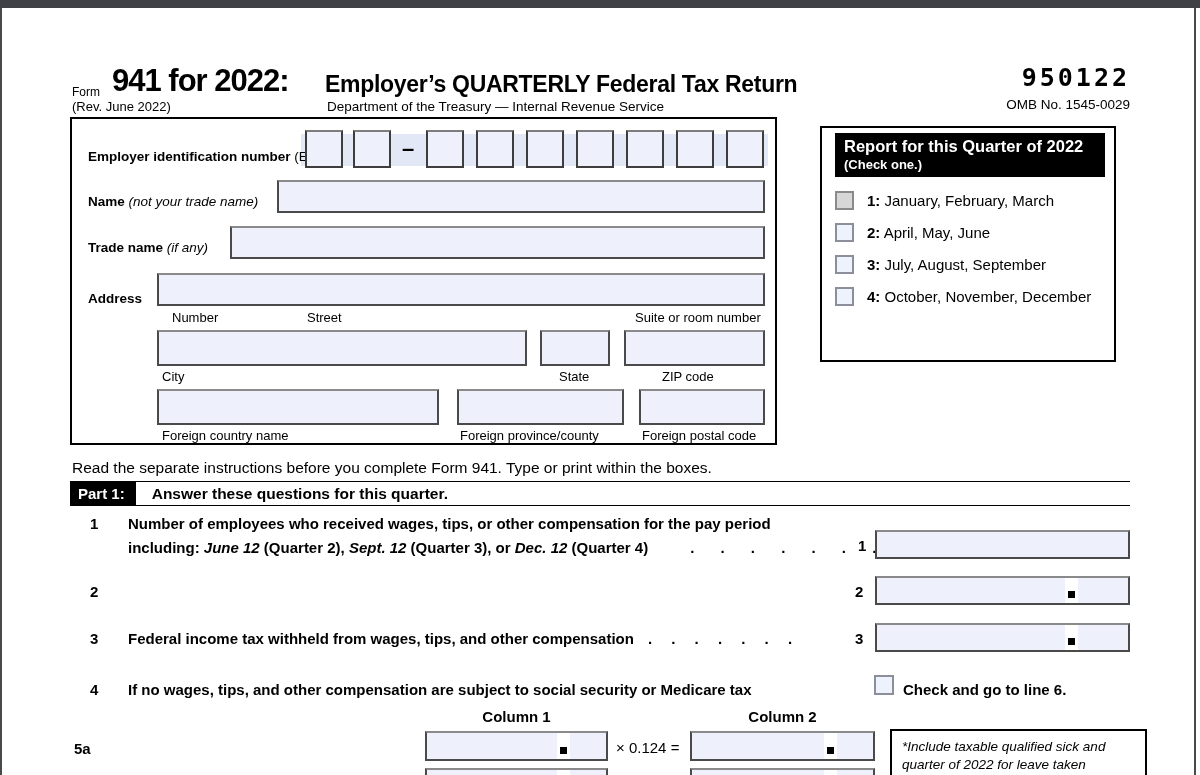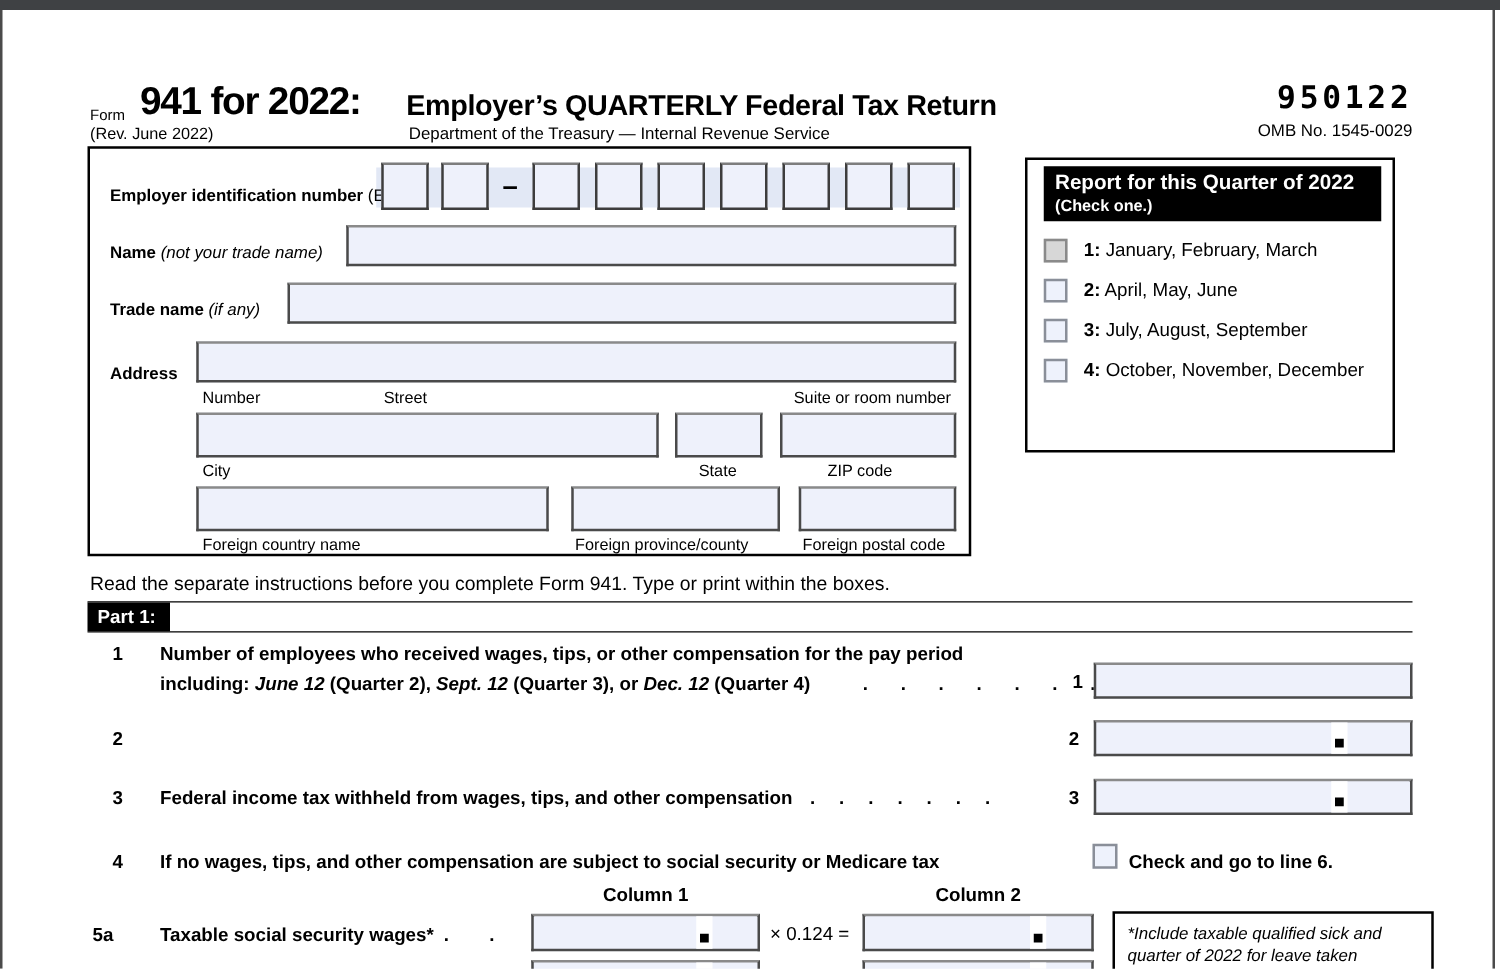--- a/index.html
+++ b/index.html
@@ -105,21 +105,21 @@
     <div class="ein-box" style="left:654px; top:11px;"></div>
 
     <div class="abs lbl" style="left:16px; top:75px;"><span>Name </span><span class="it">(not your trade name)</span></div>
     <div class="abs field" style="left:205px; top:61px; width:488px; height:33px;"></div>
 
     <div class="abs lbl" style="left:16px; top:121px;"><span>Trade name </span><span class="it">(if any)</span></div>
     <div class="abs field" style="left:158px; top:107px; width:535px; height:33px;"></div>
 
     <div class="abs lbl" style="left:16px; top:172px;">Address</div>
     <div class="abs field" style="left:85px; top:154px; width:608px; height:33px;"></div>
-    <div class="abs sublbl" style="left:90px; top:191px;">Number</div>
+    <div class="abs sublbl" style="left:100px; top:191px;">Number</div>
     <div class="abs sublbl" style="left:235px; top:191px;">Street</div>
     <div class="abs sublbl" style="left:563px; top:191px;">Suite or room number</div>
 
     <div class="abs field" style="left:85px; top:211px; width:370px; height:36px;"></div>
     <div class="abs field" style="left:468px; top:211px; width:70px; height:36px;"></div>
     <div class="abs field" style="left:552px; top:211px; width:141px; height:36px;"></div>
     <div class="abs sublbl" style="left:90px; top:250px;">City</div>
     <div class="abs sublbl" style="left:487px; top:250px;">State</div>
     <div class="abs sublbl" style="left:590px; top:250px;">ZIP code</div>
 
@@ -143,20 +143,21 @@
     <div class="q-check" style="left:13px; top:127px;"></div>
     <div class="q-opt-label" style="left:45px; top:128px;"><span class="num">3:</span><span> July, August, September</span></div>
     <div class="q-check" style="left:13px; top:159px;"></div>
     <div class="q-opt-label" style="left:45px; top:160px;"><span class="num">4:</span><span> October, November, December</span></div>
   </div>
 
   <div class="abs instructions">Read the separate instructions before you complete Form 941. Type or print within the boxes.</div>
 
   <div class="abs part-bar">
     <div class="part-label">Part 1:</div>
+    <div class="part-title">Answer these questions for this quarter.</div>
   </div>
 
   <div class="abs lnum" style="left:90px; top:515px;">1</div>
   <div class="abs ltext" style="left:128px; top:515px;">Number of employees who received wages, tips, or other compensation for the pay period</div>
   <div class="abs ltext" style="left:128px; top:539px;"><span>including: </span><span class="bi">June 12</span><span> (Quarter 2), </span><span class="bi">Sept. 12</span><span> (Quarter 3), or </span><span class="bi">Dec. 12</span><span> (Quarter 4)</span><span class="dots" style="margin-left:42px; word-spacing:22px;">. . . . . . .</span></div>
   <div class="abs ref" style="left:858px; top:537px;">1</div>
   <div class="amount" style="left:875px; top:530px; width:255px; height:29px;"></div>
 
   <div class="abs lnum" style="left:90px; top:583px;">2</div>
   <div class="abs ref" style="left:855px; top:583px;">2</div>
@@ -175,21 +176,20 @@
 
   <div class="abs lnum" style="left:90px; top:681px;">4</div>
   <div class="abs ltext" style="left:128px; top:681px;">If no wages, tips, and other compensation are subject to social security or Medicare tax</div>
   <div class="check-sq" style="left:874px; top:675px;"></div>
   <div class="abs ltext" style="left:903px; top:681px;">Check and go to line 6.</div>
 
   <div class="col-head" style="left:425px; top:708px; width:183px;">Column 1</div>
   <div class="col-head" style="left:690px; top:708px; width:185px;">Column 2</div>
 
   <div class="abs lnum" style="left:74px; top:740px;">5a</div>
-  <div class="abs ltext" style="left:128px; top:740px;"><span>Taxable social security wages*</span><span class="dots" style="margin-left:8px; word-spacing:28px;">. .</span></div>
   <div class="amount" style="left:425px; top:731px; width:183px; height:30px;">
       <div class="strip"></div>
       <div class="dot"></div>
     </div>
   <div class="abs mult" style="left:616px; top:739px;">× 0.124 =</div>
   <div class="amount" style="left:690px; top:731px; width:185px; height:30px;">
       <div class="strip"></div>
       <div class="dot"></div>
     </div>
 

